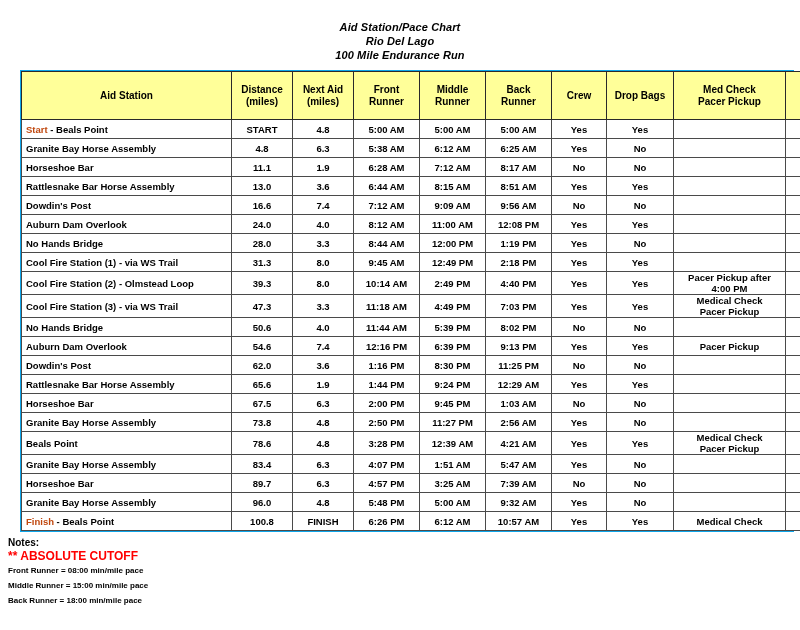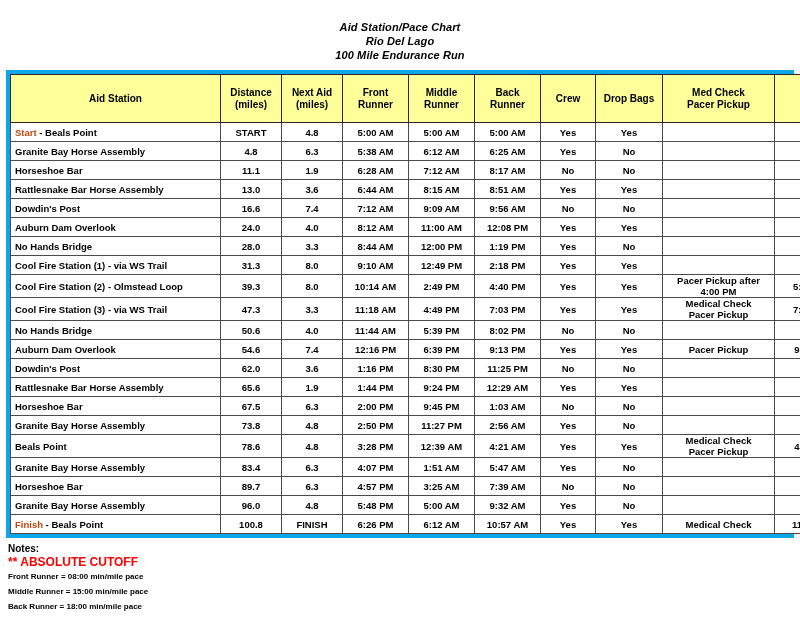--- a/index.html
+++ b/index.html
@@ -25,22 +25,22 @@
     font-size: 11px;
     font-weight: bold;
     font-style: italic;
     color: #000000;
     line-height: 14px;
     letter-spacing: 0.1px;
   }
 
   
   .table-wrap {
-    margin: 8px 6px 0 6px;
-    border: 4px solid #0ea5e9;
+    margin: 8px 6px 0 20px;
+    border: 1px solid #0ea5e9;
   }
   table.chart {
     width: 100%;
     border-collapse: collapse;
     table-layout: fixed;
   }
   table.chart th,
   table.chart td {
     border: 1px solid #4a4a4a;
     font-size: 9.5px;
@@ -229,21 +229,21 @@
             <td>1:19 PM</td>
             <td>Yes</td>
             <td class="accent">No</td>
             <td class="med-cell accent"></td>
             <td class="accent"></td>
           </tr>
           <tr>
             <td class="station"><span>Cool Fire Station (1) - via WS Trail</span></td>
             <td>31.3</td>
             <td>8.0</td>
-            <td>9:10 AM</td>
+            <td>9:45 AM</td>
             <td>12:49 PM</td>
             <td>2:18 PM</td>
             <td>Yes</td>
             <td>Yes</td>
             <td class="med-cell accent"></td>
             <td class="accent"></td>
           </tr>
           <tr class="tall">
             <td class="station"><span>Cool Fire Station (2) - Olmstead Loop</span></td>
             <td>39.3</td>

